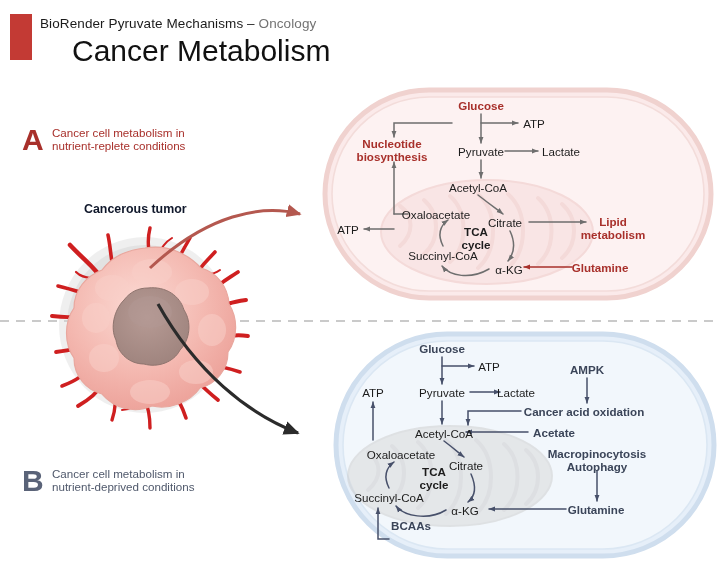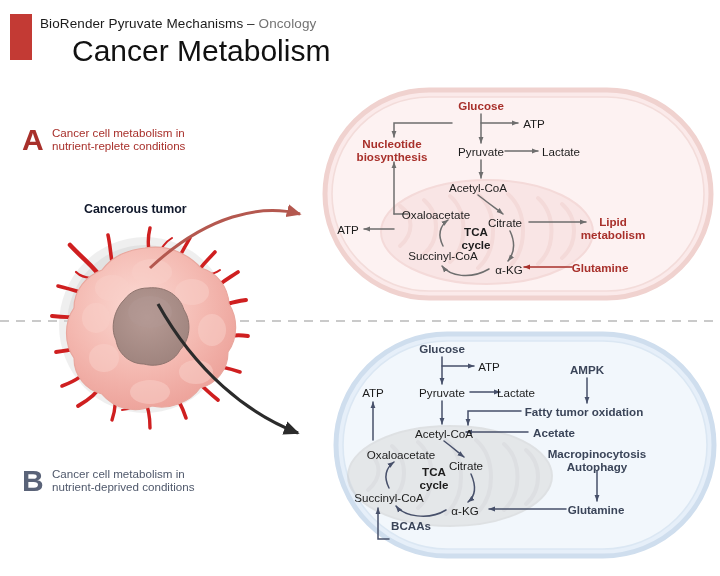--- a/index.html
+++ b/index.html
@@ -244,21 +244,21 @@
     <div class="node " style="left: 509px; top: 269px;">α-KG</div>
     <div class="node red" style="left: 600px; top: 267px;">Glutamine</div>
   </div>
 <div id="panel-b-nodes">
     <div class="node blue" style="left: 442px; top: 348px;">Glucose</div>
     <div class="node " style="left: 489px; top: 366px;">ATP</div>
     <div class="node blue" style="left: 587px; top: 369px;">AMPK</div>
     <div class="node " style="left: 373px; top: 392px;">ATP</div>
     <div class="node " style="left: 442px; top: 392px;">Pyruvate</div>
     <div class="node " style="left: 516px; top: 392px;">Lactate</div>
-    <div class="node blue" style="left: 584px; top: 411px;">Fatty tumor oxidation</div>
+    <div class="node blue" style="left: 584px; top: 411px;">Cancer acid oxidation</div>
     <div class="node " style="left: 444px; top: 433px;">Acetyl-CoA</div>
     <div class="node blue" style="left: 554px; top: 432px;">Acetate</div>
     <div class="node " style="left: 401px; top: 454px;">Oxaloacetate</div>
     <div class="node blue" style="left: 597px; top: 460px; white-space: pre-line;">Macropinocytosis
 Autophagy</div>
     <div class="node " style="left: 466px; top: 465px;">Citrate</div>
     <div class="node tca" style="left: 434px; top: 478px; white-space: pre-line;">TCA
 cycle</div>
     <div class="node " style="left: 389px; top: 497px;">Succinyl-CoA</div>
     <div class="node " style="left: 465px; top: 510px;">α-KG</div>

